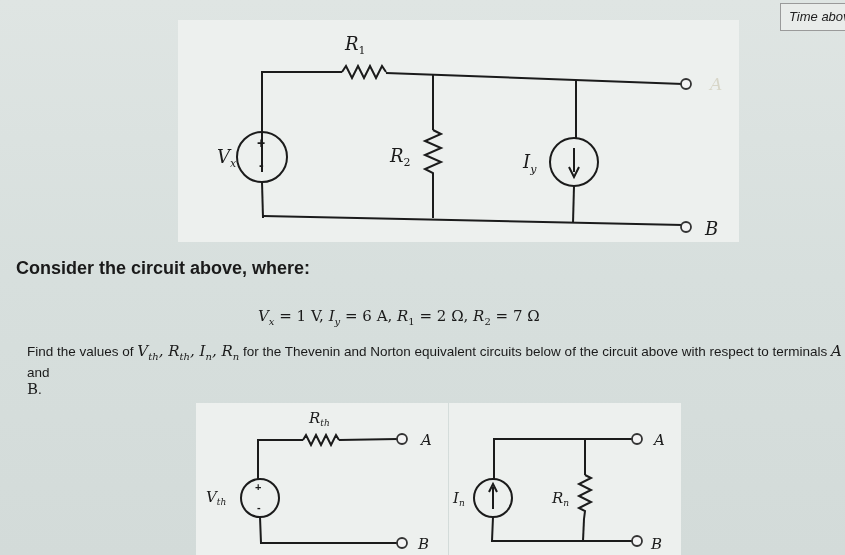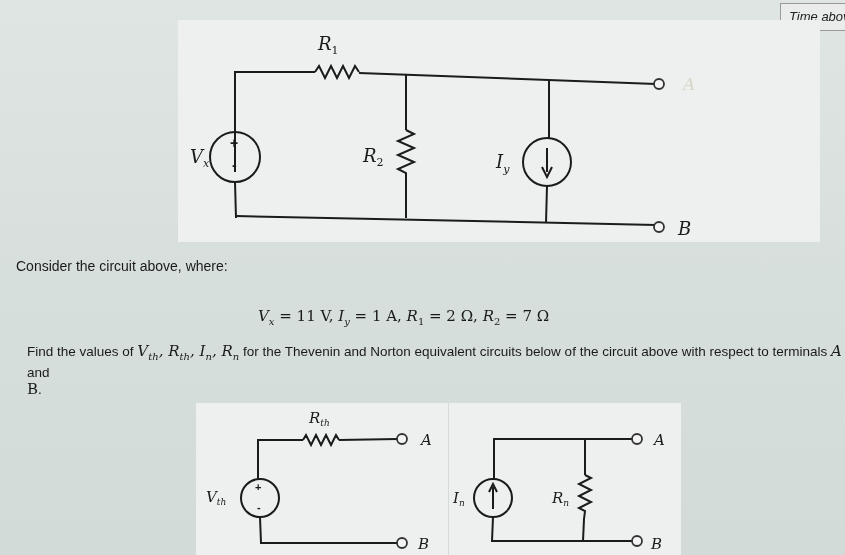--- a/index.html
+++ b/index.html
@@ -11,25 +11,25 @@
   .timer {
     position:absolute; left:780px; top:3px; width:80px; height:28px;
     border:1px solid #9a9a9a; background:#e9ecea; box-sizing:border-box;
     font-size:13px; line-height:26px; padding-left:8px; color:#222;
     font-style:italic;
   }
   .fig {
     position:absolute; background:#edf0ee;
   }
   .fig svg { display:block; }
-  .top-fig { left:178px; top:20px; width:642px; height:222px; }
+  .top-fig { left:178px; top:20px; width:534px; height:222px;padding-left:27px; }
   .thev-fig { left:196px; top:403px; width:252px; height:152px; }
   .nort-fig { left:449px; top:403px; width:232px; height:152px; }
   .intro {
-    position:absolute; left:16px; top:258px; font-size:14px; font-weight:normal;
+    position:absolute; left:16px; top:258px; font-size:18px; font-weight:bold;
   }
   .equation {
     position:absolute; left:258px; top:307px; font-family:"DejaVu Serif", serif;
     font-size:15px;
   }
   .question {
     position:absolute; left:27px; top:343px; width:820px; font-size:13.5px; line-height:16px;
   }
   .math { font-family:"DejaVu Serif", serif; font-style:italic; font-size:15px; }
   .math sub { font-size:10px; }
@@ -79,21 +79,21 @@
     <text x="52" y="128" font-size="14" font-weight="bold" fill="#1b1b1b">+</text>
     <text x="54" y="150" font-size="14" font-weight="bold" fill="#1b1b1b">-</text>
     <text class="lbl" x="505" y="70" font-size="17" fill="#d9d9cf" style="fill:#d8d6c8">A</text>
     <text class="lbl" x="500" y="215" font-size="18">B</text>
   </svg>
 </div>
 
 <div class="intro">Consider the circuit above, where:</div>
 
 <div class="equation">
-  <span class="eq-var">V</span><sub style="font-style:italic;font-size:10px">x</sub><span> = 11 V, </span><span class="eq-var">I</span><sub style="font-style:italic;font-size:10px">y</sub><span> = 1 A, </span><span class="eq-var">R</span><sub style="font-size:10px">1</sub><span> = 2 Ω, </span><span class="eq-var">R</span><sub style="font-size:10px">2</sub><span> = 7 Ω</span>
+  <span class="eq-var">V</span><sub style="font-style:italic;font-size:10px">x</sub><span> = 1 V, </span><span class="eq-var">I</span><sub style="font-style:italic;font-size:10px">y</sub><span> = 6 A, </span><span class="eq-var">R</span><sub style="font-size:10px">1</sub><span> = 2 Ω, </span><span class="eq-var">R</span><sub style="font-size:10px">2</sub><span> = 7 Ω</span>
 </div>
 
 <div class="question">
   <span>Find the values of </span><span class="math"><span>V</span><sub>th</sub>, <span>R</span><sub>th</sub>, <span>I</span><sub>n</sub>, <span>R</span><sub>n</sub></span><span> for the Thevenin and Norton equivalent circuits below of the circuit above with respect to terminals </span><span class="math">A</span><span> and </span><br><span class="math" style="font-style:normal">B</span><span>.</span>
 </div>
 
 <div class="fig thev-fig">
   <svg width="252" height="152" viewBox="0 0 252 152">
     <path class="wire" d="M62 76 L62 37 L107 37"></path>
     <path class="wire" d="M107 37 l3 -5 l5 10 l5 -10 l5 10 l5 -10 l5 10 l5 -10 l3 5"></path>

